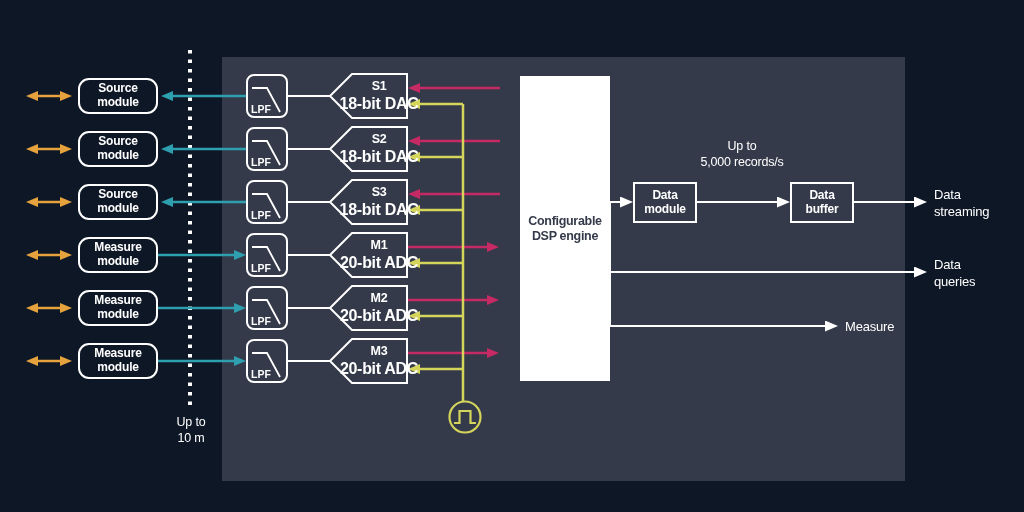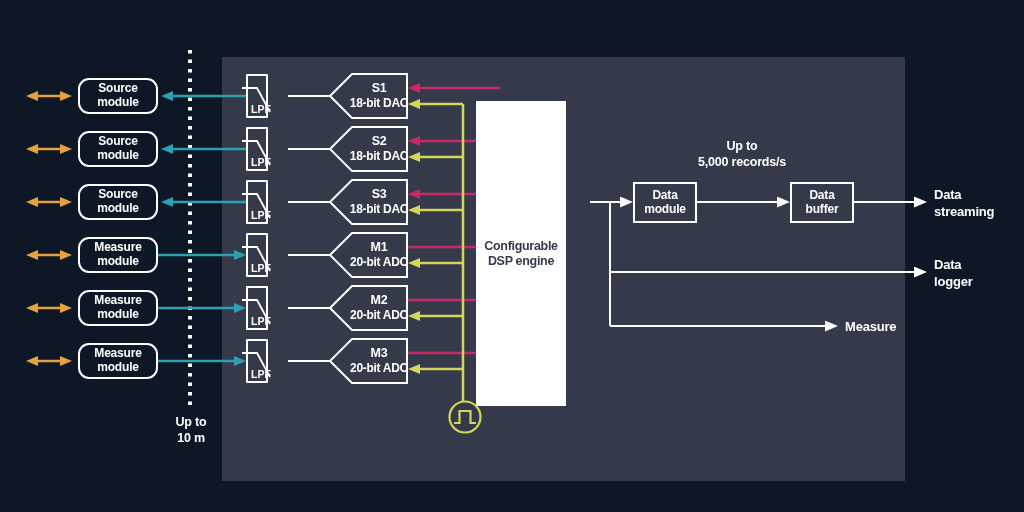--- a/index.html
+++ b/index.html
@@ -9,30 +9,30 @@
   }
   html,body{margin:0;padding:0;}
   body{background:var(--c-background);font-family:"Liberation Sans",sans-serif;}
   #canvas{position:relative;width:1024px;height:512px;background:var(--c-background);overflow:hidden;}
   #panel{position:absolute;left:222px;top:57px;width:683px;height:424px;background:var(--c-panel);}
   svg.overlay{position:absolute;left:0;top:0;width:1024px;height:512px;pointer-events:none;}
   .box{position:absolute;box-sizing:border-box;border:2px solid var(--c-white);
        display:flex;flex-direction:column;align-items:center;justify-content:center;
        color:var(--c-white);font-weight:bold;text-align:center;line-height:1.15;}
   .module{left:78px;width:80px;height:36px;border-radius:11px;background:var(--c-background);font-size:12px;letter-spacing:-0.2px;}
-  .lpf{left:246px;width:22px;height:44px;background:var(--c-panel);border-radius:1px;}
+  .lpf{left:246px;width:42px;height:44px;background:var(--c-panel);border-radius:8px;}
   .lpf .lpf-label{position:absolute;left:3px;bottom:1px;font-size:10.5px;font-weight:bold;color:var(--c-white);}
   .conv-label{position:absolute;left:342px;width:74px;height:40px;display:flex;flex-direction:column;
        align-items:center;justify-content:center;color:var(--c-white);font-weight:bold;text-align:center;line-height:1.2;letter-spacing:-0.3px;}
   .conv-label .cid{font-size:12.5px;}
-  .conv-label .cdesc{font-size:12px;white-space:nowrap;}
-  #dsp{left:476px;top:76px;width:90px;height:305px;background:var(--c-white);border:none;
-       color:var(--c-dsp_text);font-size:12.5px;letter-spacing:-0.3px;margin-top:25px;}
+  .conv-label .cdesc{font-size:16px;white-space:nowrap;}
+  #dsp{left:520px;top:76px;width:90px;height:305px;background:var(--c-white);border:none;
+       color:var(--c-dsp_text);font-size:12.5px;letter-spacing:-0.3px;}
   .small-box{width:64px;height:41px;background:var(--c-panel);font-size:12px;letter-spacing:-0.2px;}
-  .free-label{position:absolute;color:var(--c-white);font-weight:bold;font-size:12.5px;line-height:1.3;letter-spacing:-0.2px;}
+  .free-label{position:absolute;color:var(--c-white);font-weight:normal;font-size:12.5px;line-height:1.3;letter-spacing:-0.2px;}
   .centered{text-align:center;}
   .out-label{font-size:13px;}
 </style>
 </head>
 <body>
 
 <div id="canvas">
 
   <div id="panel"></div>
 
@@ -238,19 +238,19 @@
     <span>Data</span>
       <span>buffer</span>
   </div>
 
   <div class="free-label out-label" style="left:934px;top:187px;">
     <div>Data</div>
     <div>streaming</div>
   </div>
   <div class="free-label out-label" style="left:934px;top:257px;">
     <div>Data</div>
-    <div>logger</div>
+    <div>queries</div>
   </div>
   <div class="free-label out-label" style="left:845px;top:319px;">
     <div>Measure</div>
   </div>
 
 </div>
 
 </body></html>

